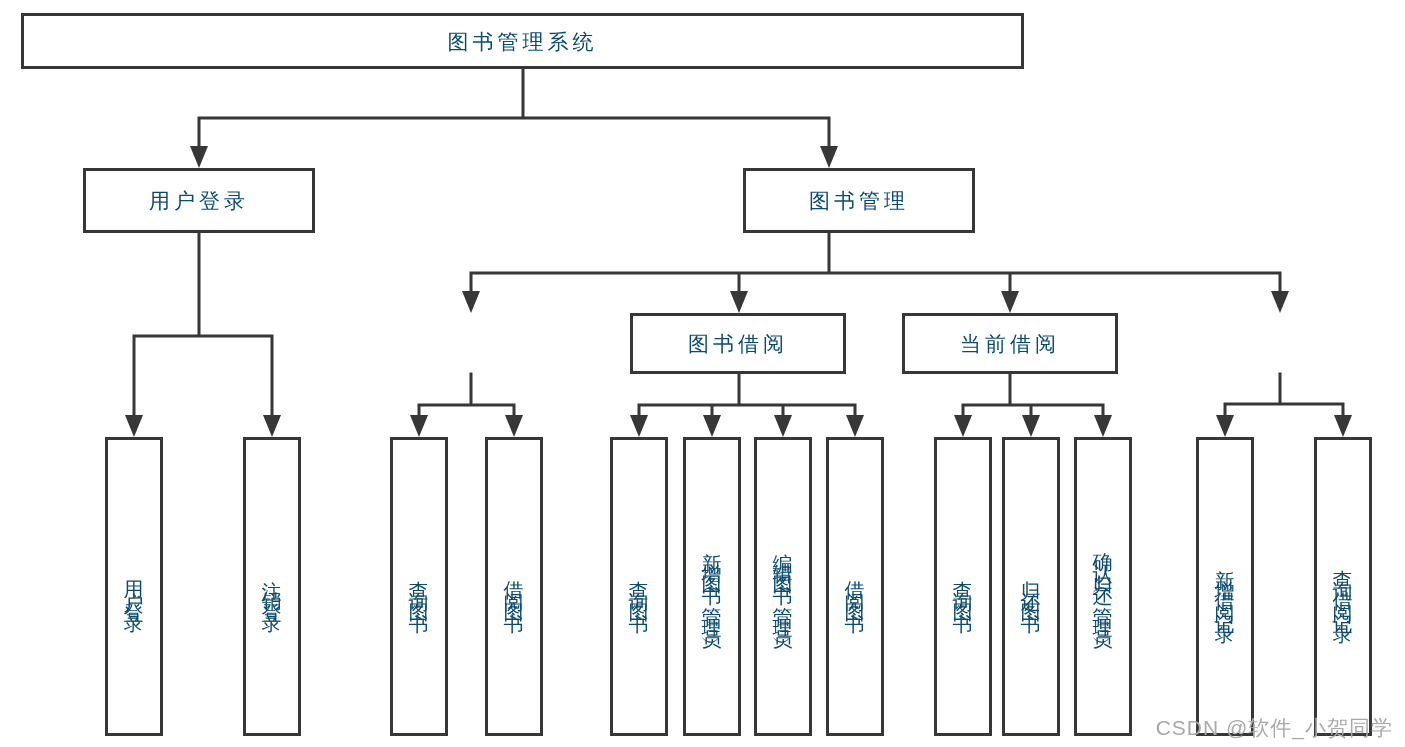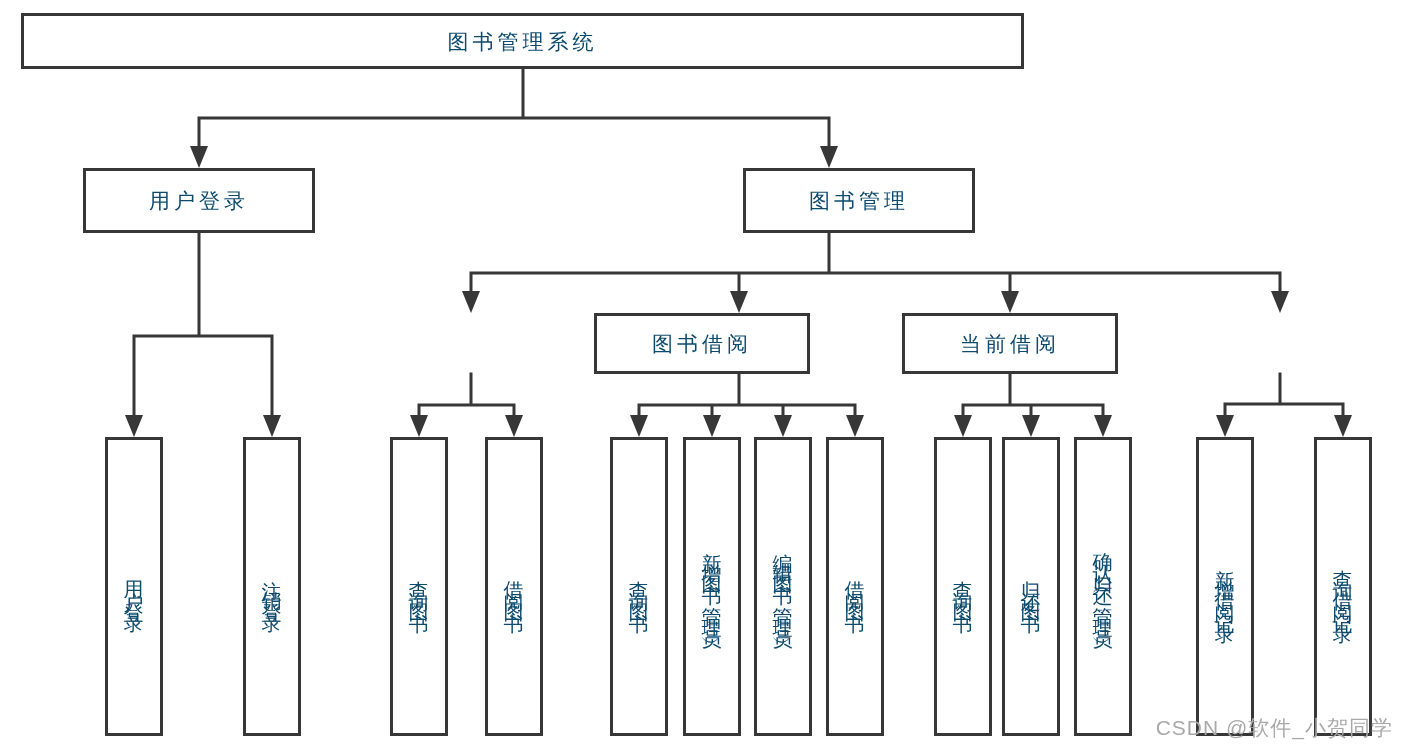--- a/index.html
+++ b/index.html
@@ -33,21 +33,21 @@
     font-size:20px;
     letter-spacing:11px;
     line-height:1;
   }
   
   .n-root{left:21px;top:13px;width:1003px;height:56px;}
   .n-user-login{left:83px;top:168px;width:232px;height:65px;}
   .n-book-mgmt{left:713px;top:168px;width:232px;height:65px;margin-left:30px;}
   .n-l3{top:313px;width:216px;height:61px;}
   .n-recommend{left:363px;}
-  .n-borrow{left:594px;}
+  .n-borrow{left:630px;}
   .n-current{left:902px;}
   .n-record{left:1172px;}
   .leaf{top:437px;width:58px;height:299px;}
   .lf-0{left:105px;} .lf-1{left:243px;}
   .lf-2{left:390px;} .lf-3{left:485px;}
   .lf-4{left:610px;} .lf-5{left:683px;} .lf-6{left:754px;} .lf-7{left:826px;}
   .lf-8{left:934px;} .lf-9{left:1002px;} .lf-10{left:1074px;}
   .lf-11{left:1196px;} .lf-12{left:1314px;}
   .watermark{
     position:absolute;

